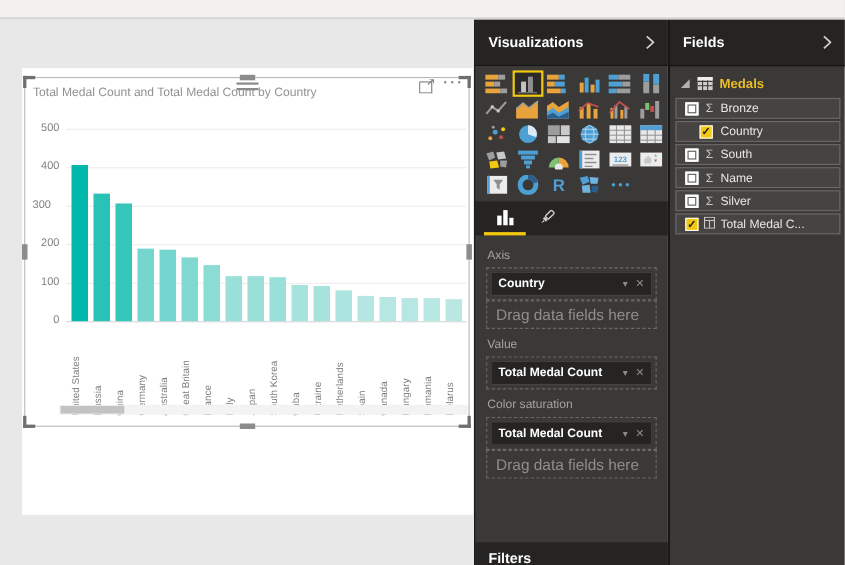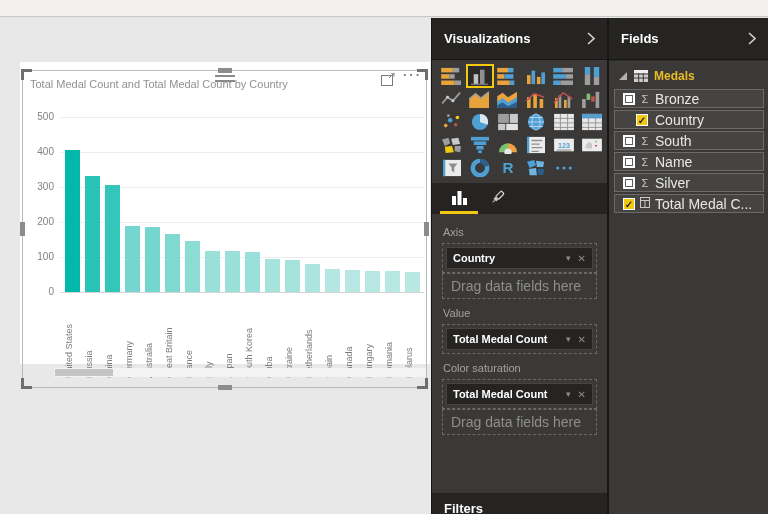--- a/index.html
+++ b/index.html
@@ -6,21 +6,21 @@
   html,body { width:768px; height:514px; overflow:hidden; background:#e6e6e6;
               font-family:"Liberation Sans", sans-serif; }
   #app { position:relative; width:768px; height:514px; }
 
   
   .top-strip { position:absolute; left:0; top:0; width:768px; height:17px;
                background:#f2f1f0; border-bottom:1px solid #c9c7c5; }
 
   
   .canvas { position:absolute; left:0; top:18px; width:431px; height:496px; background:#e8e8e8; }
-  .page { position:absolute; left:20px; top:44px; width:410px; height:302px; background:#ffffff; }
+  .page { position:absolute; left:20px; top:44px; width:410px; height:406px; background:#ffffff; }
 
   
   .sel-rect { position:absolute; left:2px; top:8px; width:405px; height:318px;
               border:1px solid #b9b9b9; pointer-events:none; }
   .hbracket { position:absolute; width:11px; height:11px; }
   .hb-tl { left:-2px; top:-2px; border-left:3px solid #6f6f6f; border-top:3px solid #6f6f6f; }
   .hb-tr { right:-2px; top:-2px; border-right:3px solid #6f6f6f; border-top:3px solid #6f6f6f; }
   .hb-bl { left:-2px; bottom:-2px; border-left:3px solid #6f6f6f; border-bottom:3px solid #6f6f6f; }
   .hb-br { right:-2px; bottom:-2px; border-right:3px solid #6f6f6f; border-bottom:3px solid #6f6f6f; }
   .hmid { position:absolute; background:#8c8c8c; }
@@ -100,40 +100,40 @@
   .frow { display:flex; align-items:center; height:19px; background:#454442; border:1px solid #6b6a68;
           margin:0 4px 2px 5px; }
   .cb { width:12px; height:12px; position:relative; background:#fff; border:1px solid #fff;
         flex:none; }
   .cb::after { content:''; position:absolute; inset:1px; border:1px solid #5c5c5c; }
   .cb.checked { background:#f2c811; }
   .cb.checked::after { content:'\2713'; border:none; inset:0; color:#252423; font-size:10px;
                        font-weight:bold; line-height:11px; text-align:center; }
   .ficon { width:12px; margin-left:4px; flex:none; color:#c9c8c6; font-size:11px; line-height:12px;
            text-align:center; }
-  .flabel { margin-left:4px; font-size:14px; color:#e8e7e5; white-space:nowrap; overflow:hidden; }
+  .flabel { margin-left:4px; font-size:11px; color:#e8e7e5; white-space:nowrap; overflow:hidden; }
 </style>
 </head>
 <body>
 
 <div id="app">
 
   <div class="top-strip"></div>
 
   <div class="canvas">
     <div class="page">
 
       <div class="vtitle">Total Medal Count and Total Medal Count by Country</div>
       <div class="plot" id="plot">
           <div class="gridline" style="top: 55px;"></div>
           <div class="ytick" style="top: 49px; left: 2px;">500</div>
           <div class="gridline" style="top: 90px;"></div>
           <div class="ytick" style="top: 84px; left: 2px;">400</div>
           <div class="gridline" style="top: 125px;"></div>
-          <div class="ytick" style="top: 119px; left: 2px;">300</div>
+          <div class="ytick" style="top: 119px; left: 2px; text-align: center;">300</div>
           <div class="gridline" style="top: 160px;"></div>
           <div class="ytick" style="top: 154px; left: 2px;">200</div>
           <div class="gridline" style="top: 195px;"></div>
           <div class="ytick" style="top: 189px; left: 2px;">100</div>
           <div class="gridline axis0" style="top: 230px;"></div>
           <div class="ytick" style="top: 224px; left: 2px;">0</div>
           <div class="bar" style="left: 44.5px; height: 141.75px; top: 88.25px; background: rgb(1, 184, 170);"></div>
           <div class="xlab" style="left: 42px;">United States</div>
           <div class="bar" style="left: 64.5px; height: 115.85px; top: 114.15px; background: rgb(40, 194, 182);"></div>
           <div class="xlab" style="left: 62px;">Russia</div>

